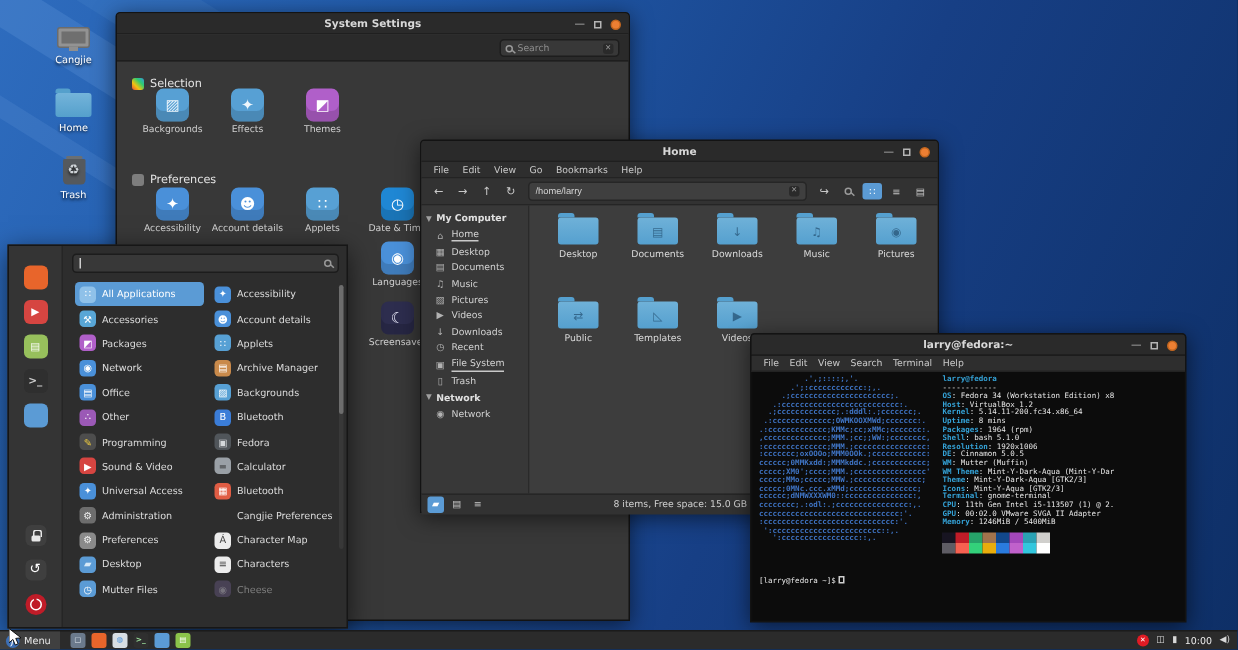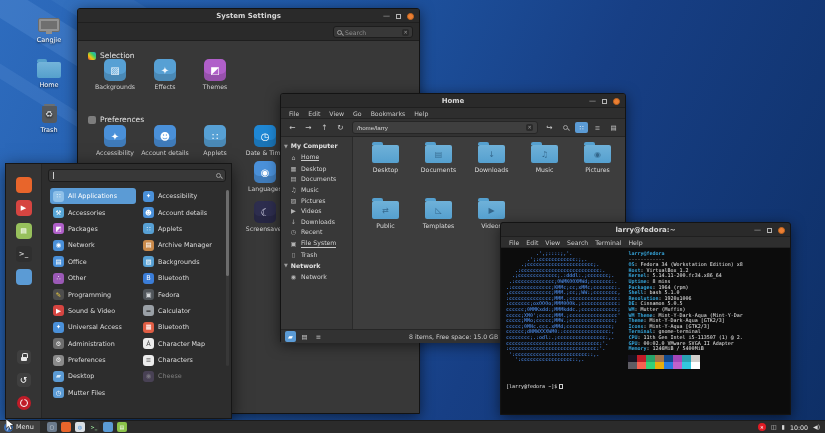--- a/index.html
+++ b/index.html
@@ -672,20 +672,24 @@
       <div class="mi-row">
         <span class="mi-ic" style="background: rgb(154, 160, 166); color: rgb(45, 45, 45);">=</span>
         <span>Calculator</span>
       </div>
 
       <div class="mi-row">
         <span class="mi-ic" style="background: rgb(224, 93, 68); color: rgb(255, 255, 255);">▦</span>
         <span>Bluetooth</span>
       </div>
 
+      <div class="mi-row">
+        <span class="mi-ic"></span>
+        <span>Cangjie Preferences</span>
+      </div>
 
       <div class="mi-row">
         <span class="mi-ic" style="background: rgb(236, 236, 236); color: rgb(68, 68, 68);">Á</span>
         <span>Character Map</span>
       </div>
 
       <div class="mi-row">
         <span class="mi-ic" style="background: rgb(236, 236, 236); color: rgb(68, 68, 68);">≡</span>
         <span>Characters</span>
       </div>

